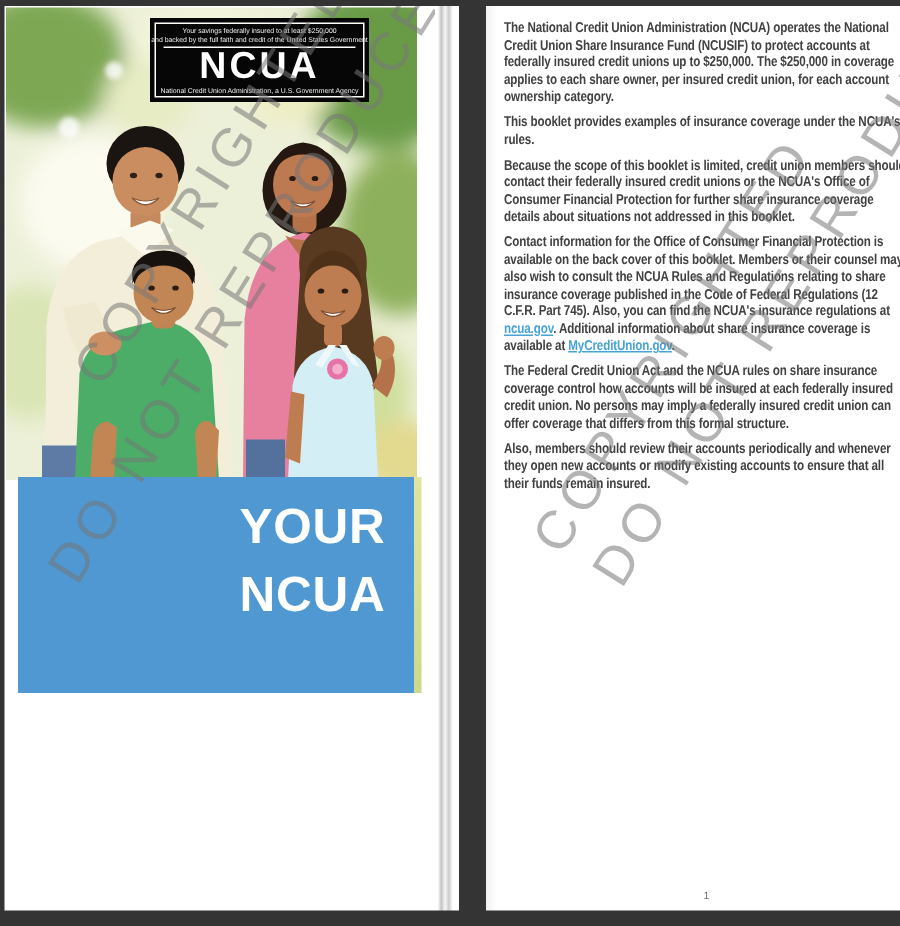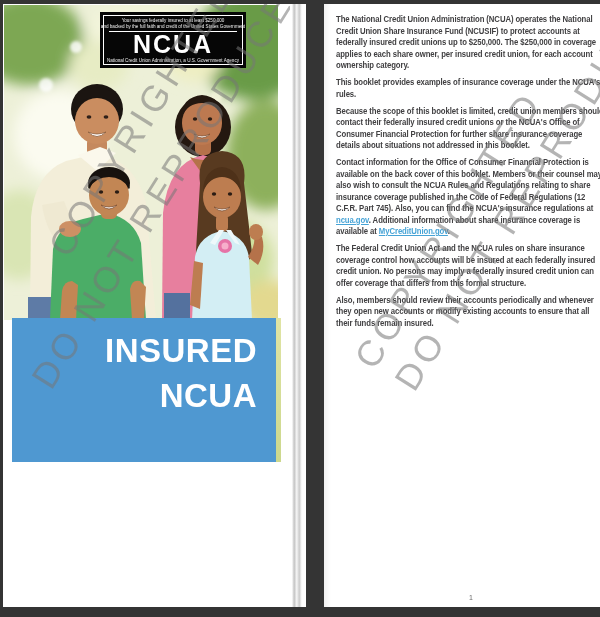--- a/index.html
+++ b/index.html
@@ -155,21 +155,21 @@
       <div class="badge-inner">
         <div class="badge-tiny">Your savings federally insured to at least $250,000</div>
         <div class="badge-tiny">and backed by the full faith and credit of the United States Government</div>
         <div class="badge-sep"></div>
         <div class="badge-big">NCUA</div>
         <div class="badge-tiny">National Credit Union Administration, a U.S. Government Agency</div>
       </div>
     </div>
 
     <div class="band">
-      <div class="band-line">INSURED</div>
+      <div class="band-line">YOUR</div>
       <div class="band-line">NCUA</div>
     </div>
 
     <div class="wm wm-l1a">COPYRIGHTED</div>
     <div class="wm wm-l1b">DO NOT REPRODUCE</div>
   </div>
 
   <div class="spine"></div>
 
   <div class="page page-right">

